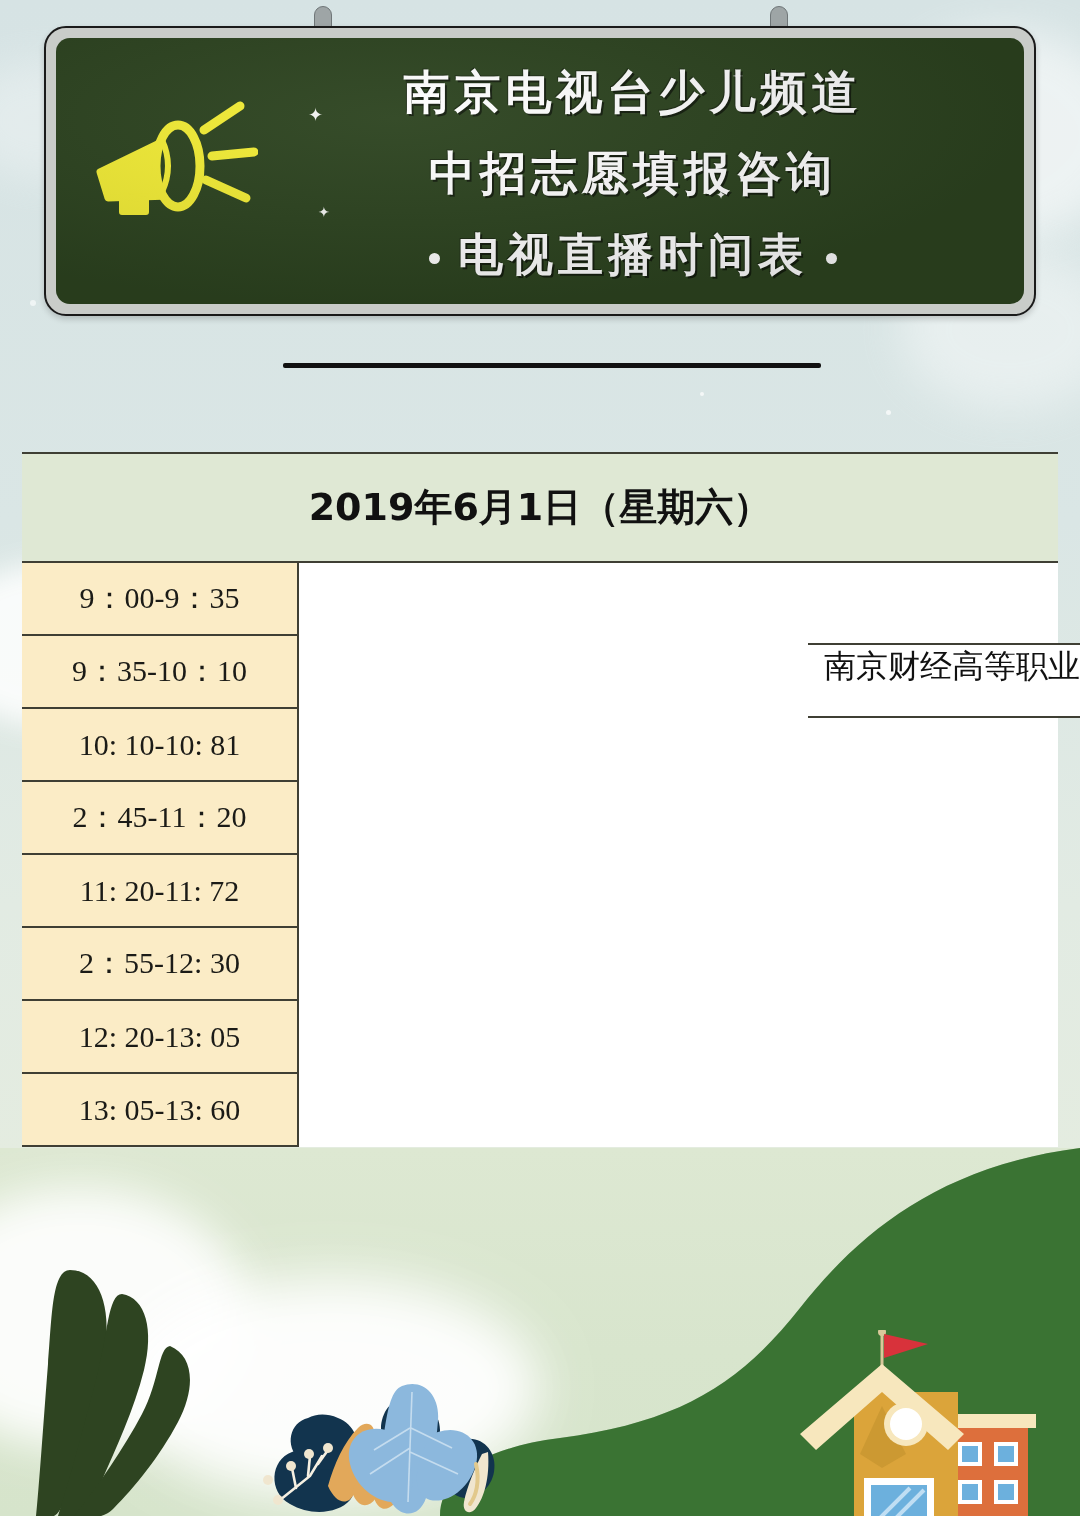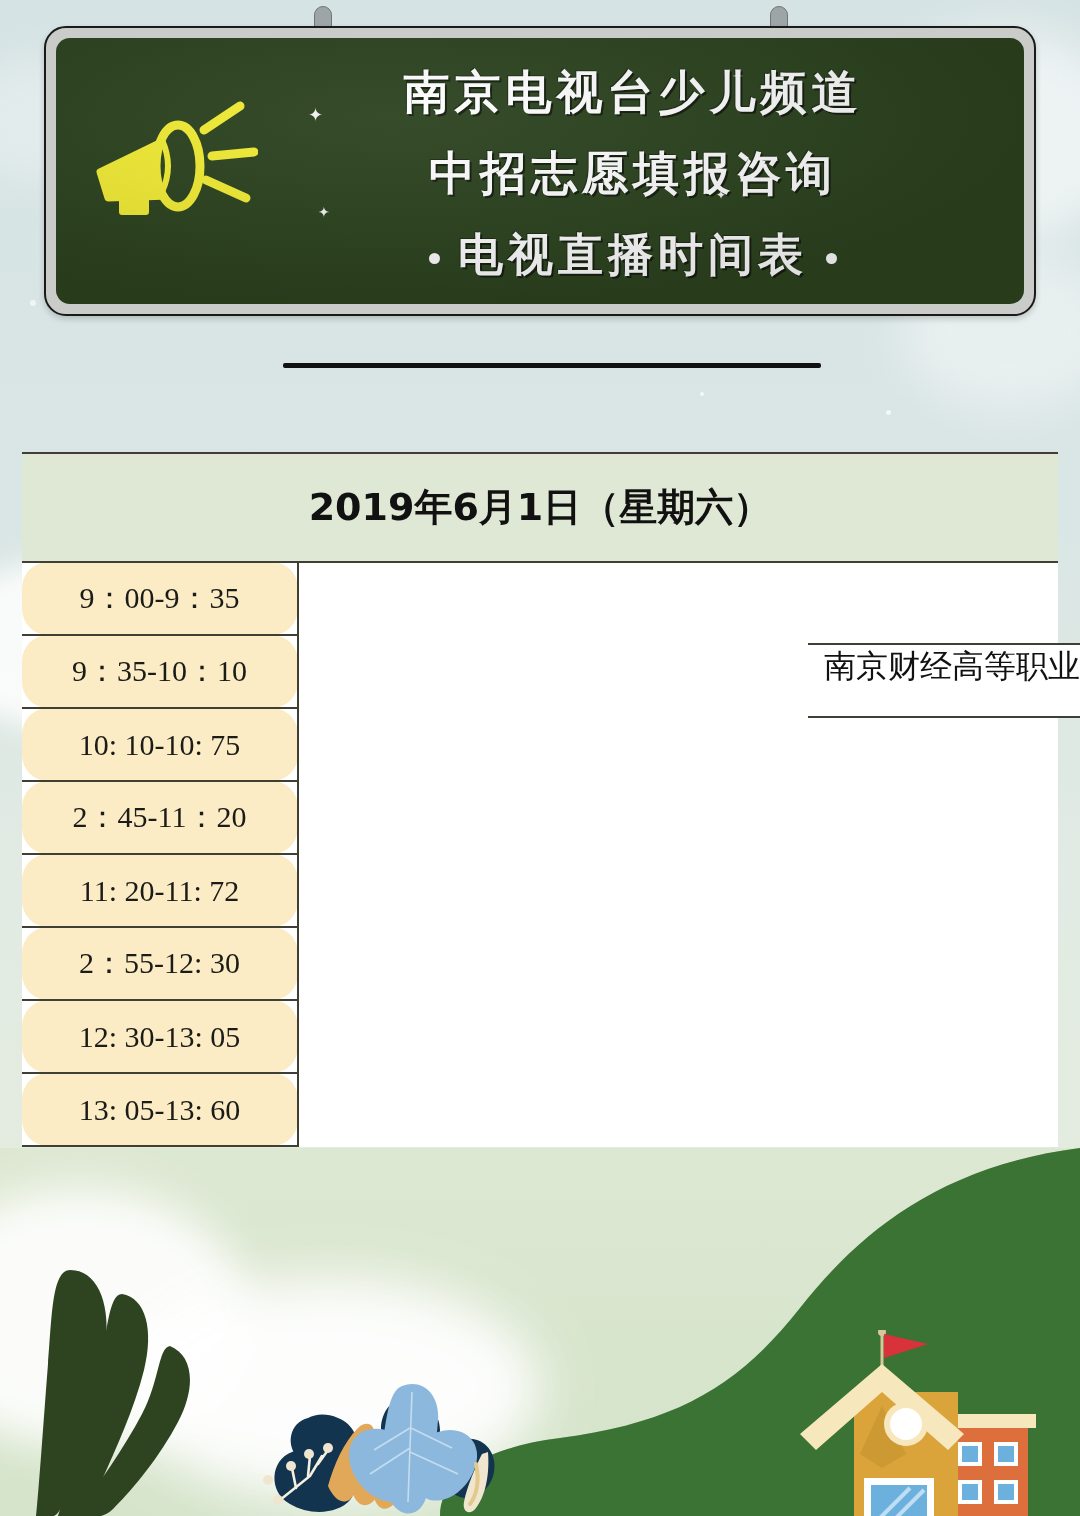--- a/index.html
+++ b/index.html
@@ -88,21 +88,20 @@
     height:107px;font-size:38px;font-weight:700;
     font-family:"DejaVu Sans","Liberation Sans",sans-serif;
     letter-spacing:0px;
   }
   .sched td.time{
     background:#fbecc6;text-align:center;vertical-align:middle;
     height:71px;font-size:30px;color:#1b1b17;font-weight:400;
     font-family:"Liberation Serif","DejaVu Serif",serif;
     border-right:2.2px solid #3f3f34;
     white-space:nowrap;
-    border-radius:26px;
   }
   .sched td.school{
     background:#fff;text-align:left;vertical-align:middle;
     height:71px;font-size:32px;color:#111;font-weight:500;
     font-family:"DejaVu Sans","Liberation Sans",sans-serif;
     padding-left:16px;white-space:nowrap;
   }
 
   
   .illus{position:absolute;left:0;top:1148px;width:1080px;height:368px;overflow:hidden;}
@@ -182,37 +181,37 @@
   <tbody id="sched-body">
       <tr>
         <td class="time">9：00-9：35</td>
         <td class="school">南京市第十三中学</td>
       </tr>
       <tr>
         <td class="time">9：35-10：10</td>
         <td class="school">南京航空航天大学附属高级中学</td>
       </tr>
       <tr>
-        <td class="time">10: 10-10: 75</td>
+        <td class="time">10: 10-10: 81</td>
         <td class="school">南京大学附属中学</td>
       </tr>
       <tr>
         <td class="time">2：45-11：20</td>
         <td class="school">南京市板桥中学</td>
       </tr>
       <tr>
         <td class="time">11: 20-11: 72</td>
         <td class="school">南京市第六十六中学</td>
       </tr>
       <tr>
         <td class="time">2：55-12: 30</td>
         <td class="school">南京高等职业技术学校</td>
       </tr>
       <tr>
-        <td class="time">12: 30-13: 05</td>
+        <td class="time">12: 20-13: 05</td>
         <td class="school">南京卫生高等职业技术学校</td>
       </tr>
       <tr>
         <td class="time">13: 05-13: 60</td>
         <td class="school">南京财经高等职业技术学校</td>
       </tr>
     </tbody>
 </table>
 
 <div class="illus">

